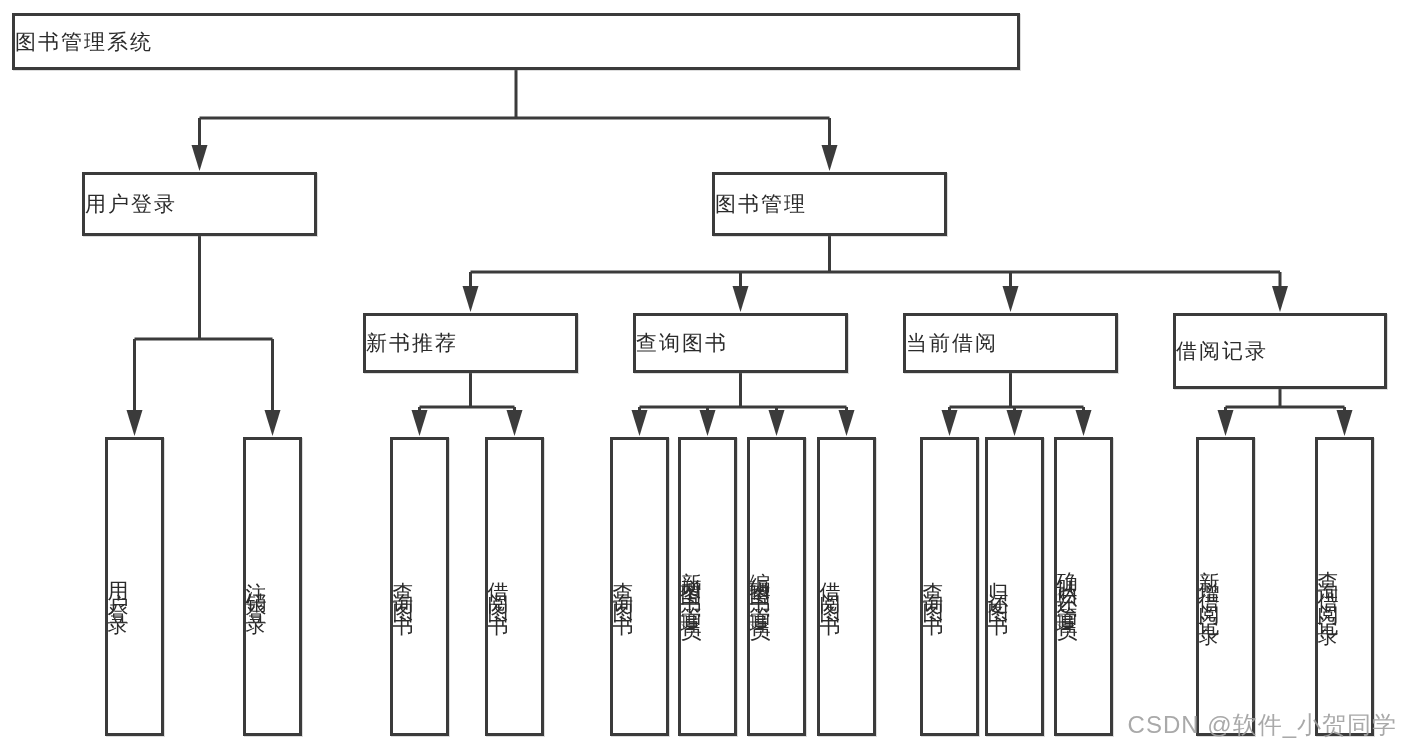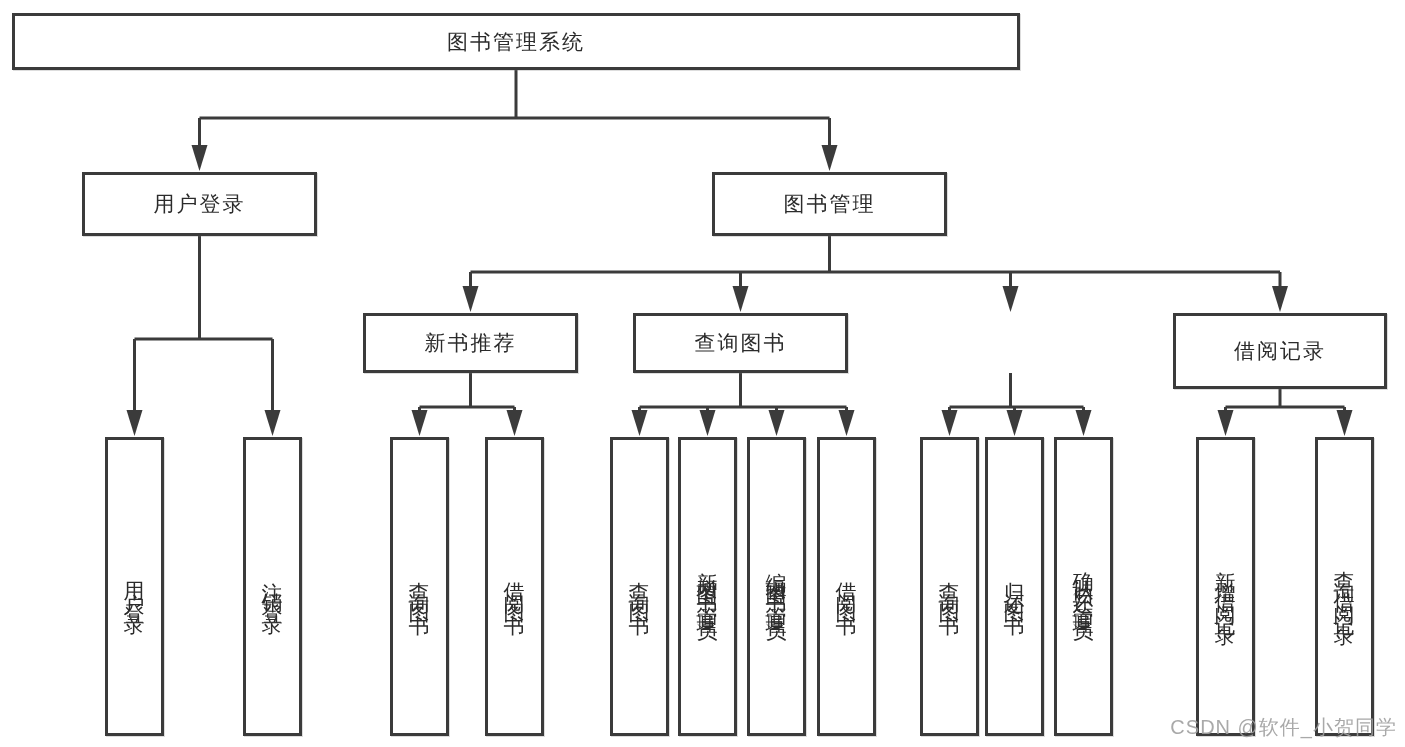--- a/index.html
+++ b/index.html
@@ -5,33 +5,33 @@
   html,body{margin:0;padding:0;background:#ffffff;}
   body{
     width:1405px;height:747px;position:relative;overflow:hidden;
     font-family:"Liberation Sans","DejaVu Sans",sans-serif;
   }
   .canvas{position:absolute;left:0;top:0;width:1405px;height:747px;}
   svg.wires{position:absolute;left:0;top:0;z-index:1;}
   .node{
     position:absolute;z-index:2;box-sizing:border-box;
     background:#ffffff;border:3px solid #3b3b3b;
-    display:flex;align-items:center;justify-content:center;
+    display:flex;align-items:center;
     box-shadow:1px 1px 0 rgba(120,120,120,.25);
   }
   .node .lbl{
     color:#2b2b2b;font-size:21px;letter-spacing:2px;white-space:nowrap;
   }
   .node.v .lbl{
     writing-mode:vertical-rl;text-orientation:mixed;
     letter-spacing:11px;line-height:1;
   }
   .watermark{
     position:absolute;z-index:5;right:8px;bottom:6px;
-    font-size:20px;color:#a0a0a0;letter-spacing:1px;opacity:.9;
+    font-size:24px;color:#a0a0a0;letter-spacing:1px;opacity:.9;
     white-space:nowrap;
   }
 </style>
 </head>
 <body>
 
 <div class="canvas">
 
   <svg class="wires" width="1405" height="747" viewBox="0 0 1405 747">
     <g stroke="#3b3b3b" stroke-width="3" fill="none">
@@ -116,20 +116,23 @@
   <div class="node h" style="left:712px;top:172px;width:235px;height:64px">
     <span class="lbl">图书管理</span>
   </div>
 
   <div class="node h" style="left:363px;top:313px;width:215px;height:60px">
     <span class="lbl">新书推荐</span>
   </div>
   <div class="node h" style="left:633px;top:313px;width:215px;height:60px">
     <span class="lbl">查询图书</span>
   </div>
+  <div class="node h" style="left:903px;top:313px;width:215px;height:60px">
+    <span class="lbl">当前借阅</span>
+  </div>
   <div class="node h" style="left:1173px;top:313px;width:214px;height:76px">
     <span class="lbl">借阅记录</span>
   </div>
 
   <div class="node v" style="left:105px;top:437px;width:59px;height:299px">
     <span class="lbl">用户登录</span>
   </div>
   <div class="node v" style="left:243px;top:437px;width:59px;height:299px">
     <span class="lbl">注销登录</span>
   </div>

